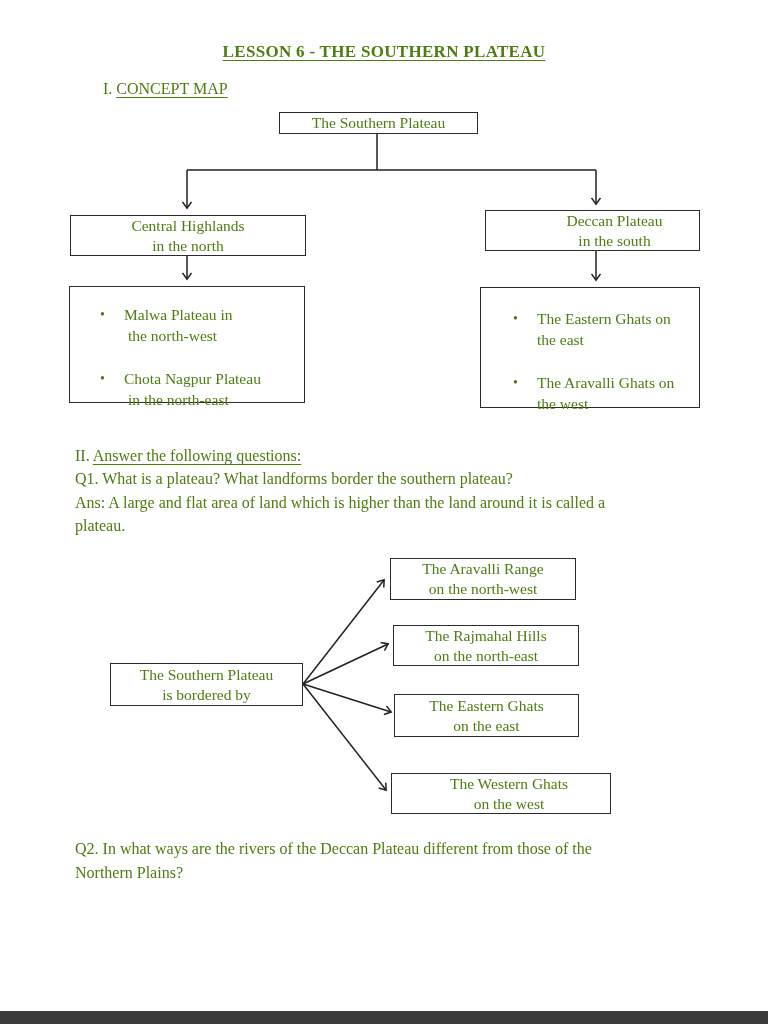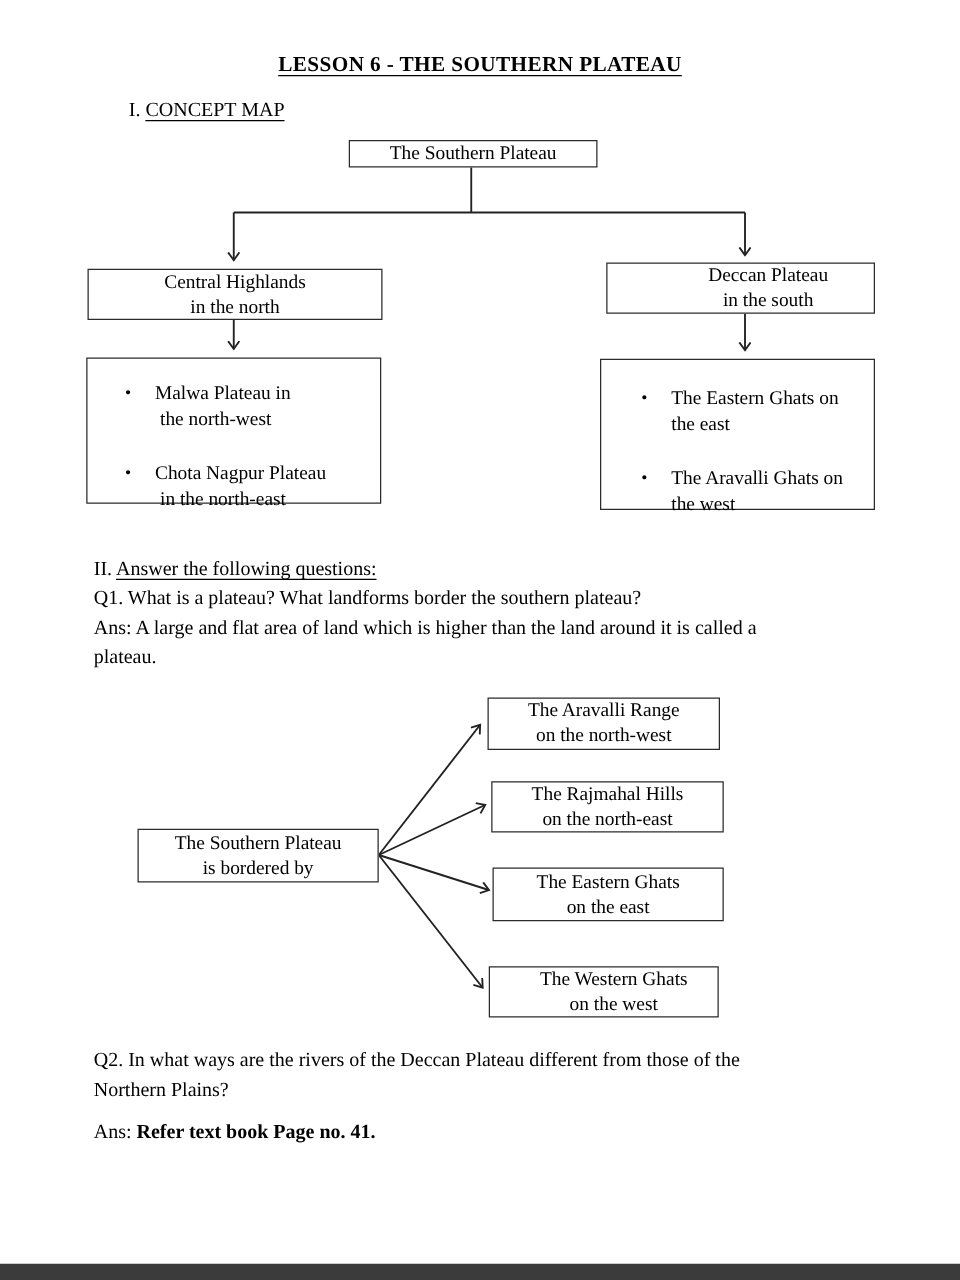--- a/index.html
+++ b/index.html
@@ -1,18 +1,18 @@
 <!DOCTYPE html>
 <html><head>
 <meta charset="utf-8">
 <style>
   html,body { margin:0; padding:0; background:#ffffff; }
   .page {
     position:relative; width:768px; height:1024px; background:#ffffff;
-    font-family:"Liberation Serif", serif; color:#000000; overflow:hidden;
+    font-family:"Liberation Serif", serif; color:#4d7c0f; overflow:hidden;
   }
   .abs { position:absolute; white-space:nowrap; }
   .title {
     left:0; right:0; top:42px; text-align:center;
     font-size:17px; font-weight:bold; letter-spacing:0.3px;
   }
   .title span { text-decoration:underline; text-underline-offset:3px; }
   .sec-head { font-size:16px; }
   .sec-head .uline { text-decoration:underline; text-underline-offset:3px; }
   .body-line { font-size:16px; }
@@ -139,26 +139,23 @@
   <div class="dbox" style="left:393px; top:625px; width:186px; height:41px;">
     <div>The Rajmahal Hills</div>
     <div>on the north-east</div>
   </div>
 
   <div class="dbox" style="left:394px; top:694px; width:185px; height:43px;">
     <div>The Eastern Ghats</div>
     <div>on the east</div>
   </div>
 
-  <div class="dbox" style="left:391px; top:773px; width:184px; height:41px;padding-left:16px;">
+  <div class="dbox" style="left:391px; top:773px; width:220px; height:41px;padding-left:16px;">
     <div>The Western Ghats</div>
     <div>on the west</div>
   </div>
 
   <div class="abs body-line" style="left:75px; top:840px;">Q2. In what ways are the rivers of the Deccan Plateau different from those of the</div>
   <div class="abs body-line" style="left:75px; top:864px;">Northern Plains?</div>
-  <div class="abs body-line" style="left:75px; top:897px;">
-    <span>Ans: </span><span class="bold">Refer text book Page no. 41.</span>
-  </div>
 
   <div class="bottom-bar" style="background:#3b3b3b;"></div>
 
 </div>
 
 </body></html>

